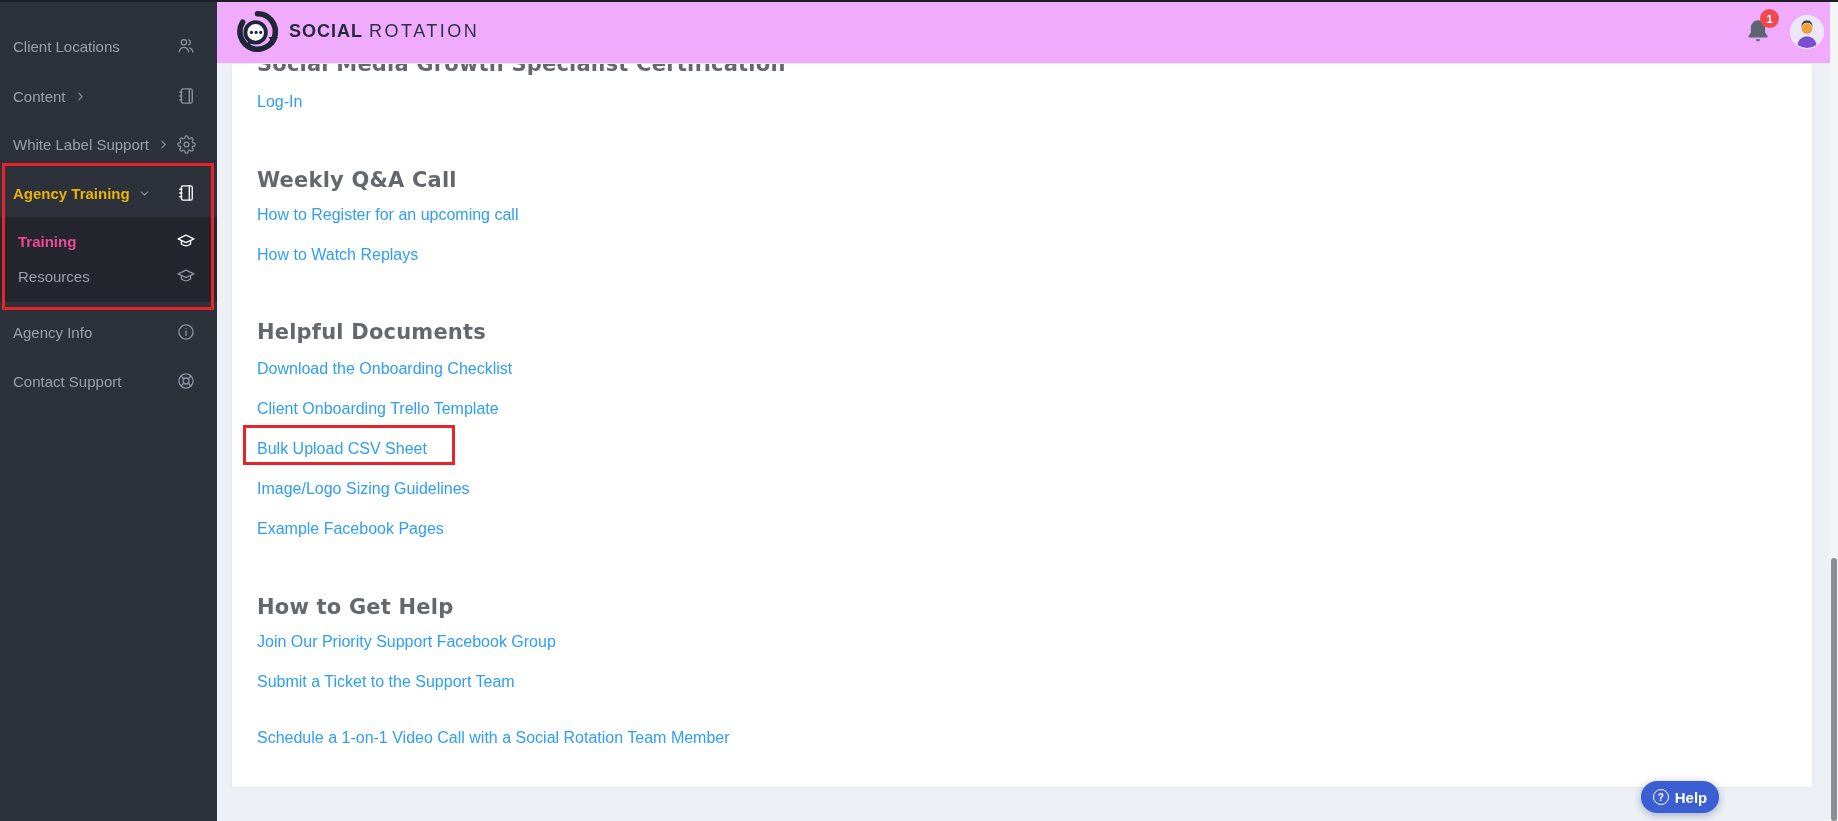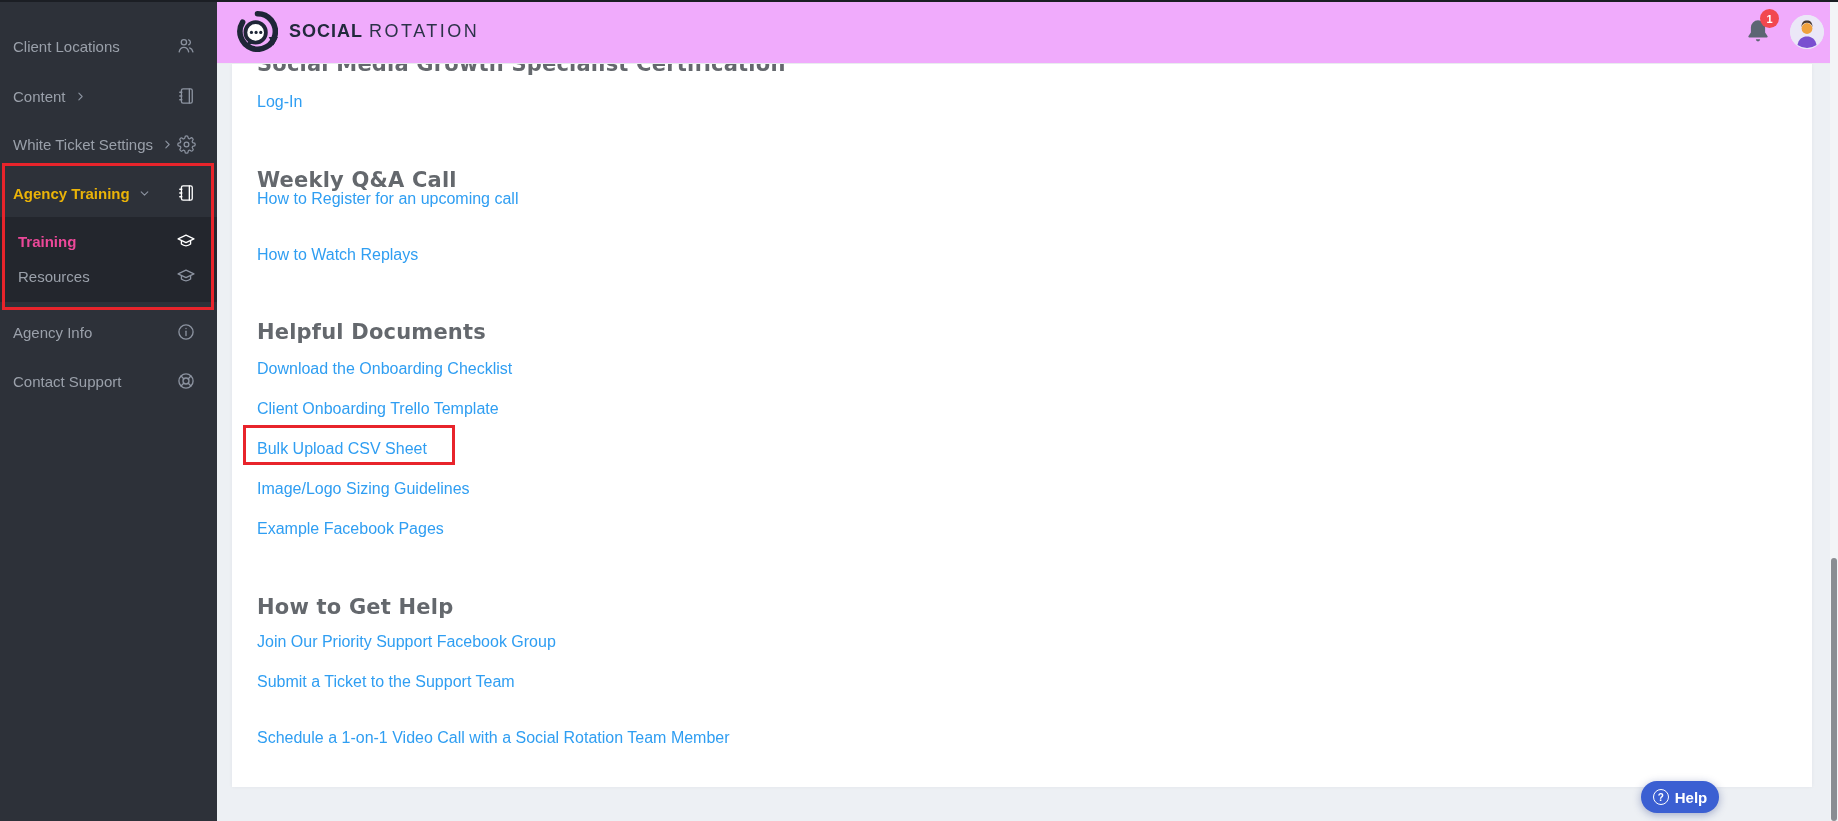--- a/index.html
+++ b/index.html
@@ -133,21 +133,21 @@
             <rect x="6.5" y="3.5" width="13" height="17" rx="2"></rect>
             <line x1="4.5" y1="7.5" x2="7" y2="7.5"></line>
             <line x1="4.5" y1="12" x2="7" y2="12"></line>
             <line x1="4.5" y1="16.5" x2="7" y2="16.5"></line>
             <line x1="16" y1="3.5" x2="16" y2="20.5"></line>
           </svg>
       </span>
     </div>
 
     <div class="nav-item" style="top:131px">
-      <span>White Ticket Settings</span>
+      <span>White Label Support</span>
       <span class="chev">
         <svg width="11" height="11" viewBox="0 0 20 20" fill="none" stroke-width="2" stroke-linecap="round" stroke-linejoin="round">
             <polyline points="7 4 13 10 7 16"></polyline>
           </svg>
       </span>
       <span class="nav-icon">
         <svg width="19" height="19" viewBox="0 0 24 24" fill="none" stroke-width="1.6" stroke-linecap="round" stroke-linejoin="round">
             <circle cx="12" cy="12" r="3"></circle>
             <path d="M19.4 15a1.65 1.65 0 0 0 .33 1.82l.06.06a2 2 0 0 1-2.83 2.83l-.06-.06a1.65 1.65 0 0 0-1.82-.33 1.65 1.65 0 0 0-1 1.51V21a2 2 0 0 1-4 0v-.09A1.65 1.65 0 0 0 9 19.4a1.65 1.65 0 0 0-1.82.33l-.06.06a2 2 0 0 1-2.83-2.83l.06-.06a1.65 1.65 0 0 0 .33-1.82 1.65 1.65 0 0 0-1.51-1H3a2 2 0 0 1 0-4h.09A1.65 1.65 0 0 0 4.6 9a1.65 1.65 0 0 0-.33-1.82l-.06-.06a2 2 0 0 1 2.83-2.83l.06.06a1.65 1.65 0 0 0 1.82.33H9a1.65 1.65 0 0 0 1-1.51V3a2 2 0 0 1 4 0v.09a1.65 1.65 0 0 0 1 1.51 1.65 1.65 0 0 0 1.82-.33l.06-.06a2 2 0 0 1 2.83 2.83l-.06.06a1.65 1.65 0 0 0-.33 1.82V9a1.65 1.65 0 0 0 1.51 1H21a2 2 0 0 1 0 4h-.09a1.65 1.65 0 0 0-1.51 1z"></path>
           </svg>
@@ -254,21 +254,21 @@
       </svg>
     </div>
   </header>
 
   <main class="card">
     <h2 class="sec-title" style="top:-13px">Social Media Growth Specialist Certification</h2>
 
     <a class="doc-link" style="top:27px">Log-In</a>
 
     <h2 class="sec-title" style="top:103px">Weekly Q&amp;A Call</h2>
-    <a class="doc-link" style="top:124px">How to Register for an upcoming call</a>
+    <a class="doc-link" style="top:140px">How to Register for an upcoming call</a>
     <a class="doc-link" style="top:180px">How to Watch Replays</a>
 
     <h2 class="sec-title" style="top:255px">Helpful Documents</h2>
     <a class="doc-link" style="top:294px">Download the Onboarding Checklist</a>
     <a class="doc-link" style="top:334px">Client Onboarding Trello Template</a>
     <a class="doc-link" style="top:374px">Bulk Upload CSV Sheet</a>
     <a class="doc-link" style="top:414px">Image/Logo Sizing Guidelines</a>
     <a class="doc-link" style="top:454px">Example Facebook Pages</a>
 
     <h2 class="sec-title" style="top:530px">How to Get Help</h2>

